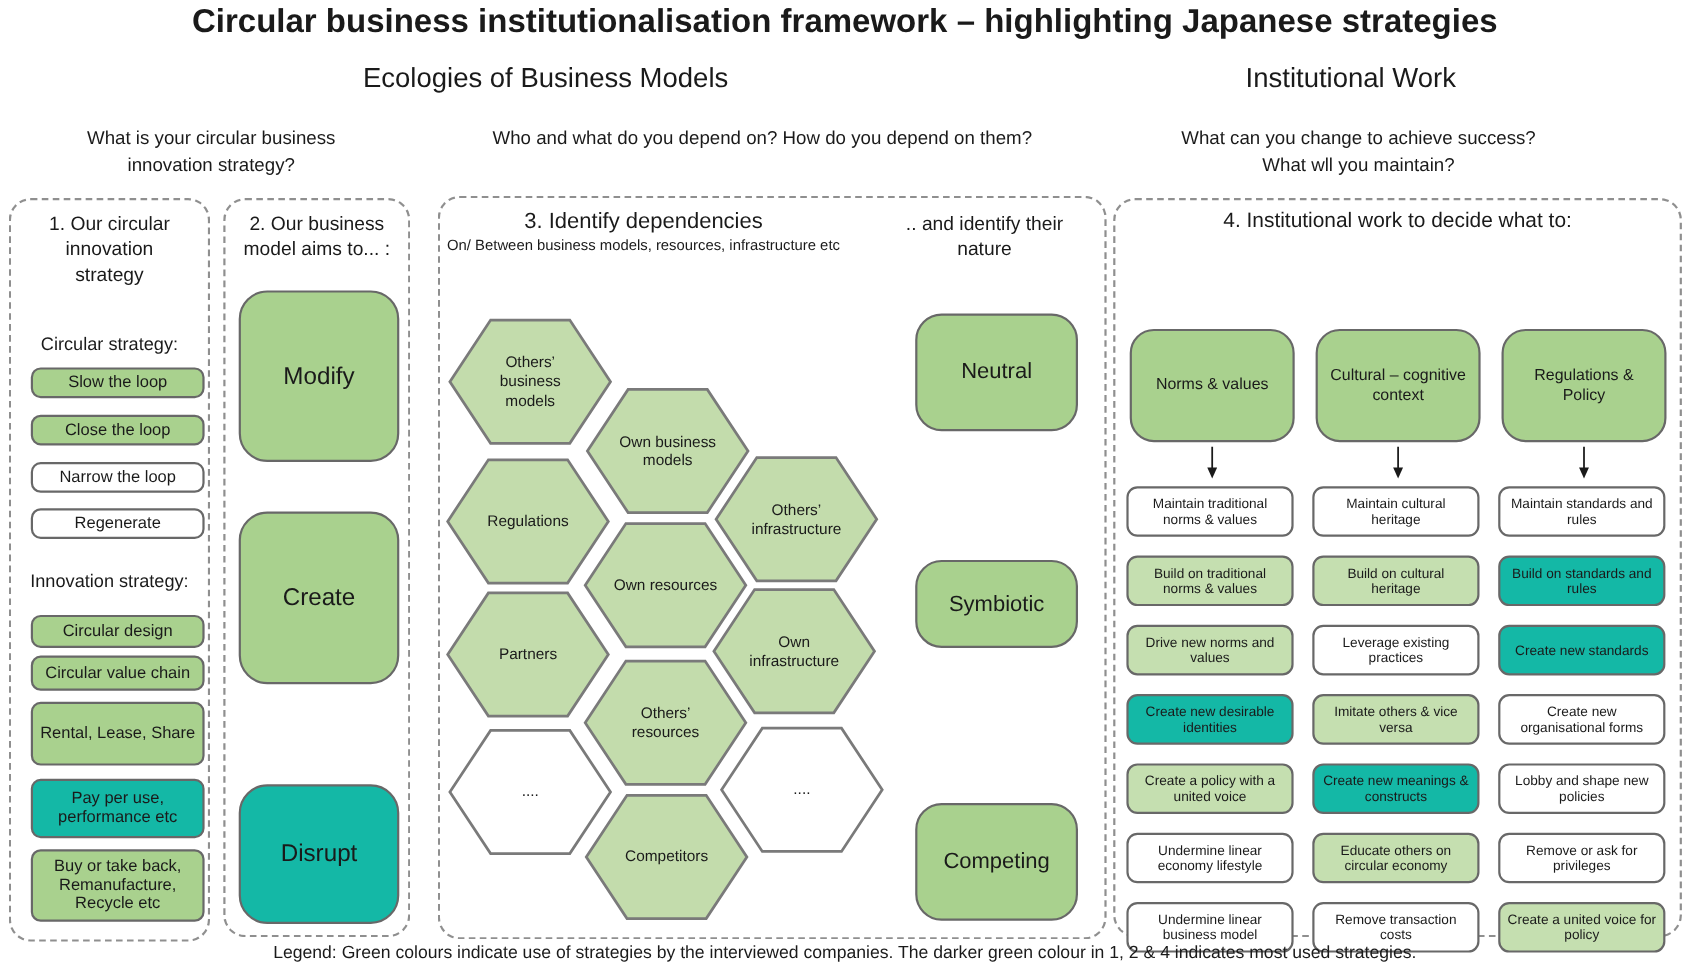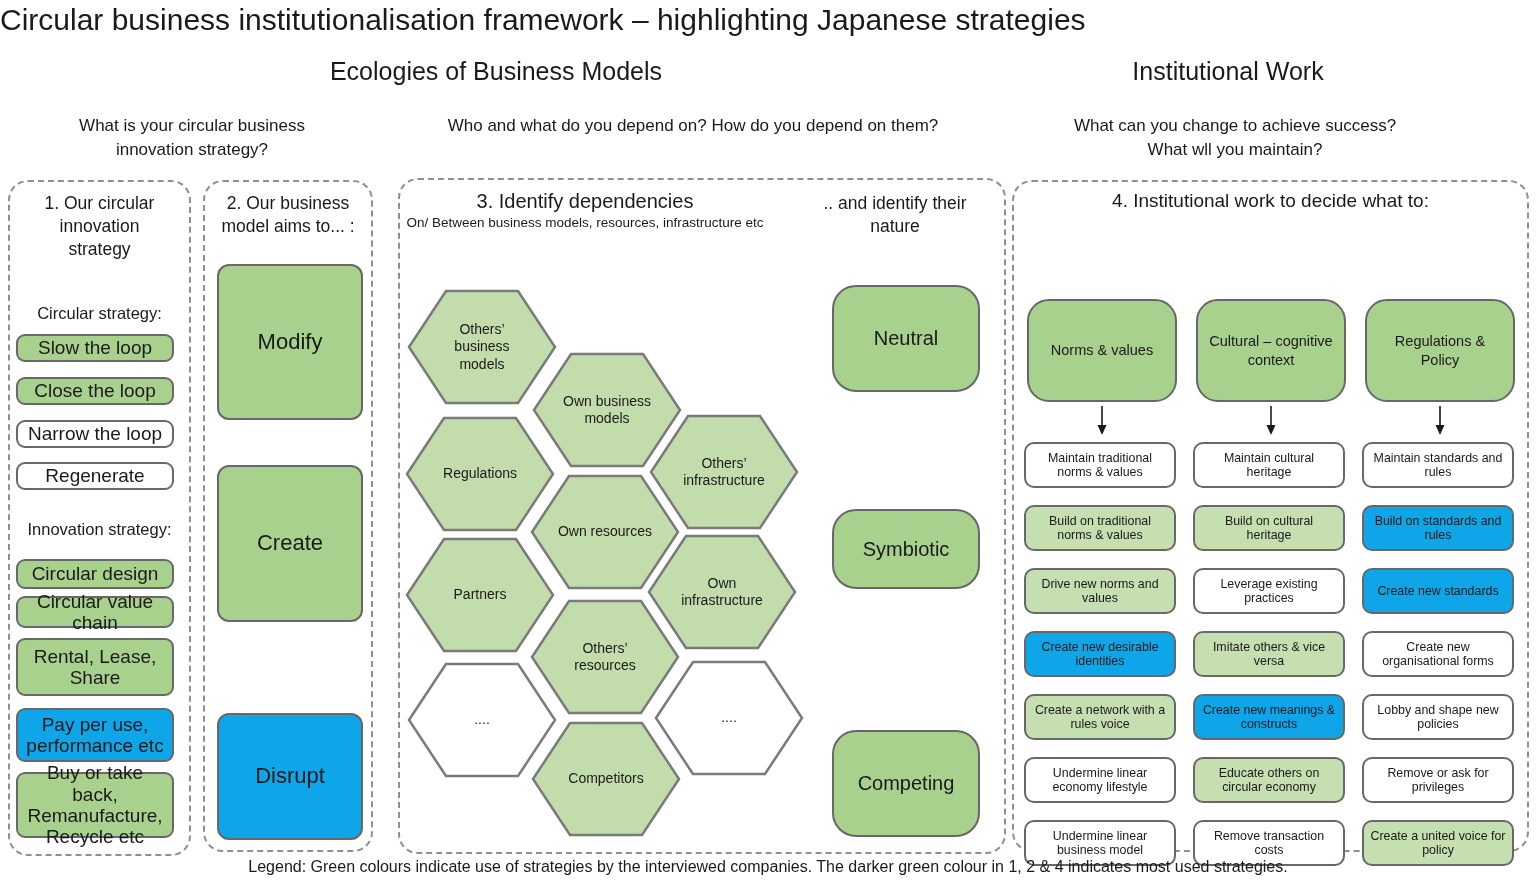--- a/index.html
+++ b/index.html
@@ -1,39 +1,39 @@
 <!DOCTYPE html>
 <html><head>
 <meta charset="utf-8">
 <style>
   html,body{margin:0;padding:0}
   body{width:1536px;height:883px;background:#ffffff;font-family:"Liberation Sans",sans-serif;color:#1a1a1a;position:relative;overflow:hidden}
-  .main-title{position:absolute;top:0;left:0;width:1536px;font-size:30px;font-weight:400;margin:0;line-height:1.3}
+  .main-title{position:absolute;top:0;left:0;width:1536px;text-align:center;font-size:30px;font-weight:700;margin:0;line-height:1.3}
   .sec-title{position:absolute;top:57px;font-size:25px;text-align:center}
   .sec-eco{left:126px;width:740px}
   .sec-inst{left:1028px;width:400px}
   .question{position:absolute;top:114px;font-size:17px;line-height:1.4;text-align:center}
   .q1{left:40px;width:304px}
   .q2{left:443px;width:500px}
   .q3{left:1058px;width:354px}
   .panel{position:absolute;border:2px dashed #8f8f8f;border-radius:20px;box-sizing:border-box}
   .p1{left:8px;top:180px;width:183px;height:676px}
   .p2{left:203px;top:180px;width:170px;height:672px}
   .p3{left:398px;top:178px;width:608px;height:676px}
   .p4{left:1012px;top:180px;width:517px;height:672px}
   .p-title{position:absolute;top:10px;left:50%;transform:translateX(-50%);text-align:center;font-size:17.5px;line-height:1.3}
   .p1 .p-title{width:140px}
   .p2 .p-title{width:152px}
   .p-label{position:absolute;left:0;width:100%;text-align:center;font-size:16.5px}
   .l1{top:122px}.l2{top:338px}
   .box{position:absolute;border:2px solid #686868;box-sizing:border-box;display:flex;align-items:center;justify-content:center;text-align:center;line-height:1.12}
-  .p1 .btn{left:6px;width:158px;border-radius:9px;font-size:19px;padding:1px 4px}
+  .p1 .btn{left:18px;width:158px;border-radius:9px;font-size:15px;padding:1px 4px}
   .b1{top:152px;height:28px}.b2{top:195px;height:28px}.b3{top:238px;height:28px}.b4{top:280px;height:28px}
   .b5{top:377px;height:30px}.b6{top:414px;height:32px}.b7{top:456px;height:58px}.b8{top:526px;height:54px}.b9{top:590px;height:66px}
-  .p2 .big{left:12px;width:146px;border-radius:12px;font-size:22px}
+  .p2 .big{left:12px;width:146px;border-radius:26px;font-size:22px}
   .m1{top:82px;height:156px}.m2{top:283px;height:157px}.m3{top:531px;height:127px}
   .p3-head{position:absolute;left:0;top:10px;width:370px;text-align:center}
   .p3-title{font-size:20px}
   .p3-sub{font-size:13.5px;line-height:1.25;margin-top:2px}
   .nature-title{position:absolute;left:400px;top:12px;width:190px;text-align:center;font-size:17.5px;line-height:1.3}
   .hex{position:absolute;width:150px;height:118px}
   .hex svg{position:absolute;left:0;top:0}
   .hex polygon{stroke:#7a7a7a;stroke-width:2.5}
   .hex-label{position:absolute;left:0;top:0;right:0;bottom:0;display:flex;align-items:center;justify-content:center;text-align:center;font-size:14px;line-height:1.25;padding:10px 26px;box-sizing:border-box}
   .hex.shade-green{background:transparent}
@@ -46,21 +46,21 @@
   .p4-title2{position:absolute;top:33px;left:0;width:100%;text-align:center;font-size:21px}
   .p4 .hdr{top:117px;width:150px;height:103px;border-radius:22px;font-size:14.5px;line-height:1.3;padding:4px 8px}
   .h1{left:13px}.h2{left:182px}.h3{left:351px}
   .arrow{position:absolute;top:224px;width:12px;height:30px}
   .a1{left:82px}.a2{left:251px}.a3{left:420px}
   .p4col{position:absolute;top:260px;width:152px;display:flex;flex-direction:column;gap:17px}
   .c1{left:10px}.c2{left:179px}.c3{left:348px}
   .p4col .cell{position:relative;height:46px;min-height:46px;border:2px solid #686868;border-radius:10px;display:flex;align-items:center;justify-content:center;text-align:center;font-size:12.4px;line-height:1.15;padding:2px 6px;box-sizing:border-box}
   .shade-green{background:#a9d18e}
   .shade-medium{background:#c5dfb0}
-  .shade-light{background:#0ea5e9}
+  .shade-light{background:#14b8a6}
   .shade-white{background:#ffffff}
   .legend{position:absolute;top:858px;left:0;width:1536px;text-align:center;font-size:16px}
 </style>
 </head>
 <body>
 
 <h1 class="main-title">Circular business institutionalisation framework – highlighting Japanese strategies</h1>
 <div class="sec-title sec-eco">Ecologies of Business Models</div>
 <div class="sec-title sec-inst">Institutional Work</div>
 <div class="question q1">What is your circular business innovation strategy?</div>
@@ -186,21 +186,21 @@
   <svg class="arrow a3" viewBox="0 0 12 30">
       <line x1="6" y1="0" x2="6" y2="20" stroke="#1a1a1a" stroke-width="1.6"></line>
       <polygon points="1.5,19 10.5,19 6,29" fill="#1a1a1a"></polygon>
     </svg>
 
   <div class="p4col c1">
     <div class="cell shade-white">Maintain traditional norms &amp; values</div>
     <div class="cell shade-medium">Build on traditional norms &amp; values</div>
     <div class="cell shade-medium">Drive new norms and values</div>
     <div class="cell shade-light">Create new desirable identities</div>
-    <div class="cell shade-medium">Create a network with a rules voice</div>
+    <div class="cell shade-medium">Create a policy with a united voice</div>
     <div class="cell shade-white">Undermine linear economy lifestyle</div>
     <div class="cell shade-white">Undermine linear business model</div>
     <div class="cell shade-white">....</div>
   </div>
   <div class="p4col c2">
     <div class="cell shade-white">Maintain cultural heritage</div>
     <div class="cell shade-medium">Build on cultural heritage</div>
     <div class="cell shade-white">Leverage existing practices</div>
     <div class="cell shade-medium">Imitate others &amp; vice versa</div>
     <div class="cell shade-light">Create new meanings &amp; constructs</div>

